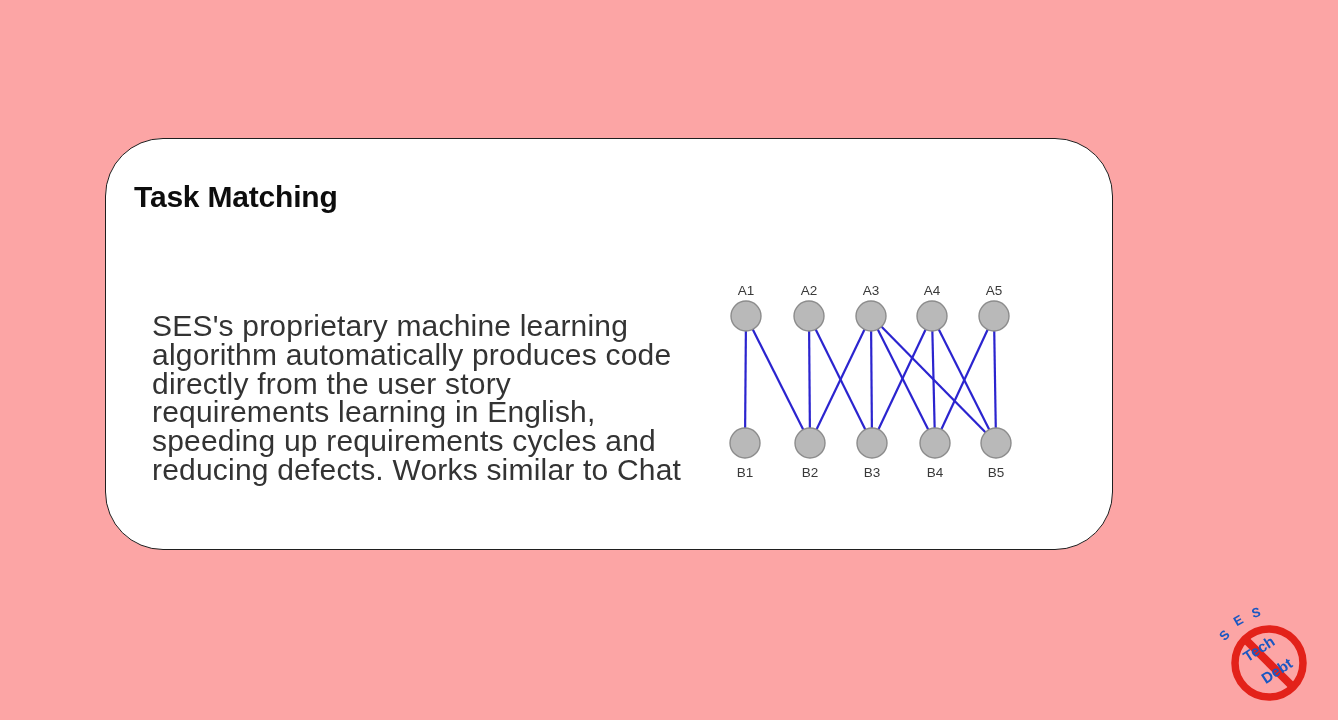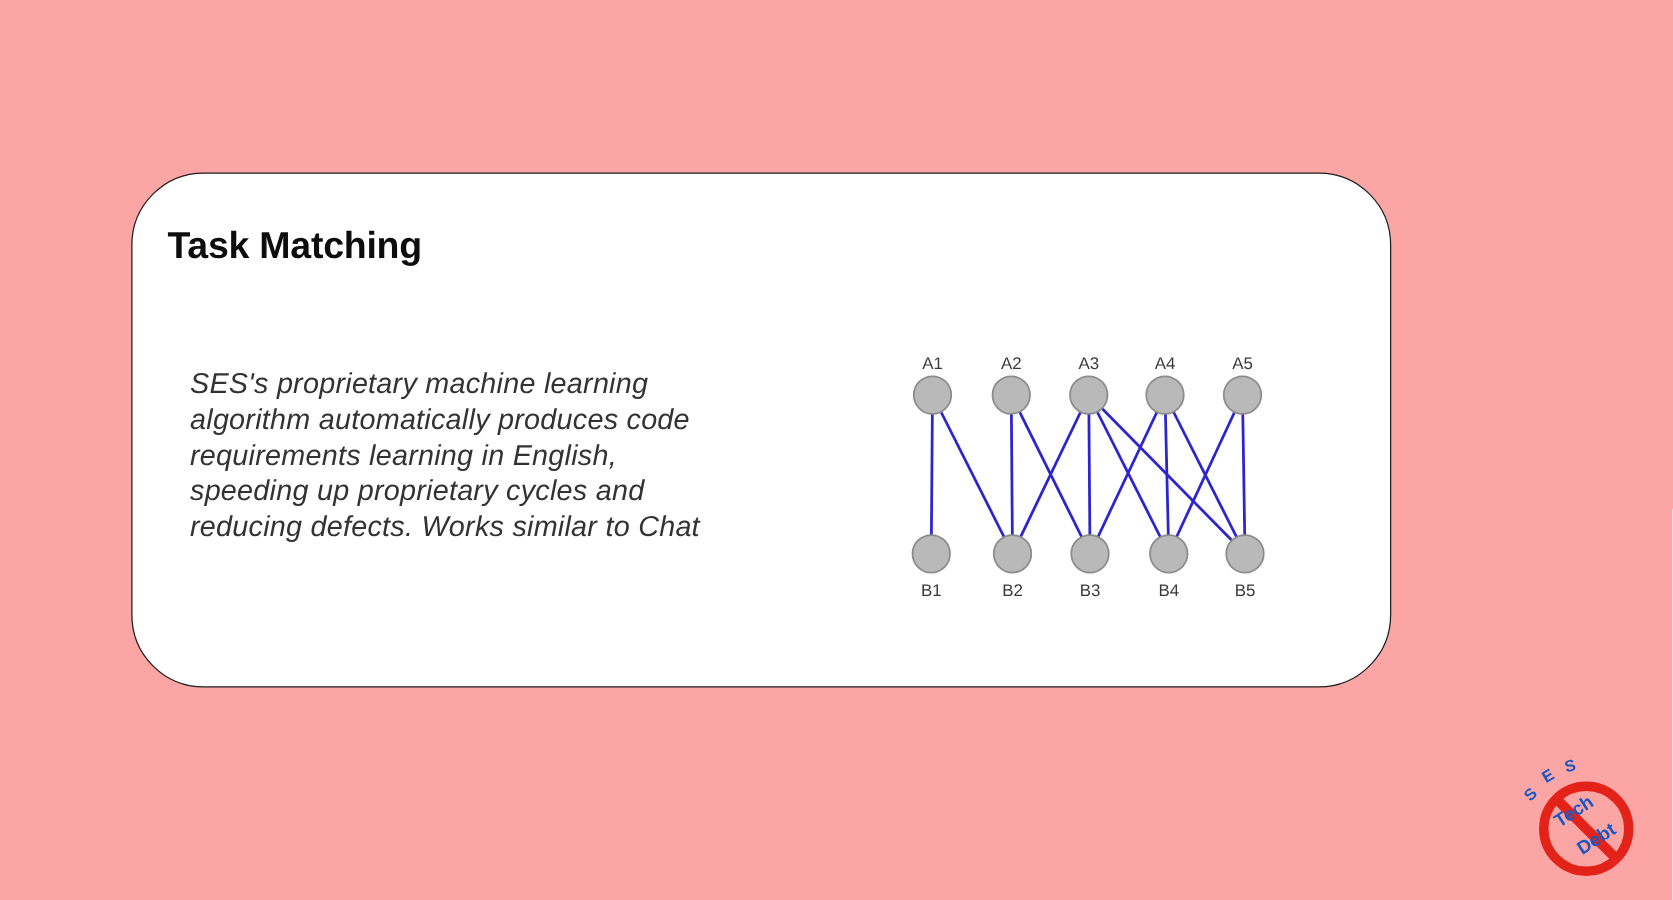--- a/index.html
+++ b/index.html
@@ -31,27 +31,26 @@
     left: 134px;
     top: 180px;
     font-size: 30px;
     font-weight: 700;
     color: #0d0d0d;
     letter-spacing: -0.2px;
   }
   .slide-body {
     position: absolute;
     left: 152px;
-    top: 292px;
+    top: 312px;
     width: 520px;
-    font-size: 23px;
+    font-size: 30px;
     font-weight: 400;
     color: #333333;
     letter-spacing: 0.2px;
-    font-style: italic;
   }
   .slide-body .body-line {
     line-height: 28.8px;
     white-space: nowrap;
   }
   .graph-svg {
     position: absolute;
     left: 690px;
     top: 258px;
     width: 360px;
@@ -74,22 +73,23 @@
 
 <div id="canvas">
 
   <div class="slide-card"></div>
 
   <div class="slide-title">Task Matching</div>
 
   <div class="slide-body">
     <div class="body-line">SES's proprietary machine learning</div>
     <div class="body-line">algorithm automatically produces code</div>
+    <div class="body-line">directly from the user story</div>
     <div class="body-line">requirements learning in English,</div>
-    <div class="body-line">speeding up proprietary cycles and</div>
+    <div class="body-line">speeding up requirements cycles and</div>
     <div class="body-line">reducing defects. Works similar to Chat</div>
   </div>
 
   <svg class="graph-svg" viewBox="690 258 360 244" xmlns="http://www.w3.org/2000/svg">
     <g>
         <line x1="746" y1="316" x2="745" y2="443" stroke="#2b24cf" stroke-width="2.2"></line>
         <line x1="746" y1="316" x2="810" y2="443" stroke="#2b24cf" stroke-width="2.2"></line>
         <line x1="809" y1="316" x2="810" y2="443" stroke="#2b24cf" stroke-width="2.2"></line>
         <line x1="809" y1="316" x2="872" y2="443" stroke="#2b24cf" stroke-width="2.2"></line>
         <line x1="871" y1="316" x2="810" y2="443" stroke="#2b24cf" stroke-width="2.2"></line>

